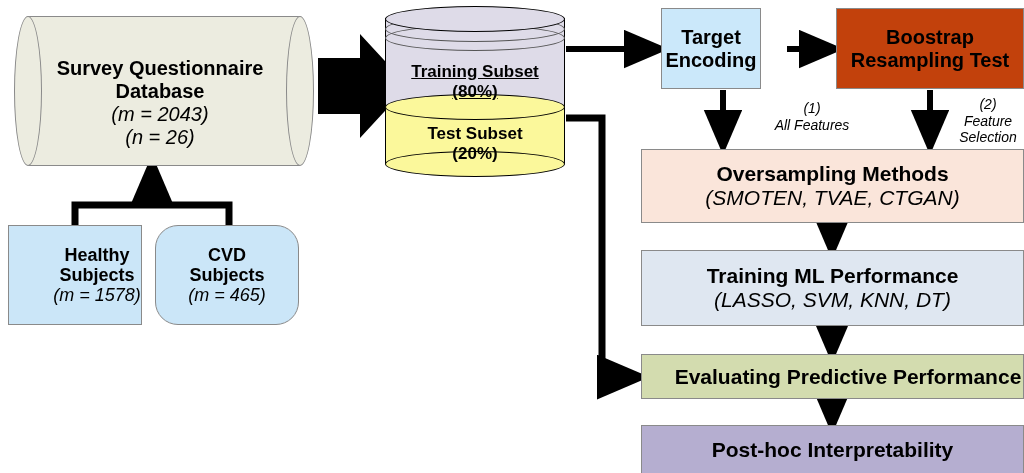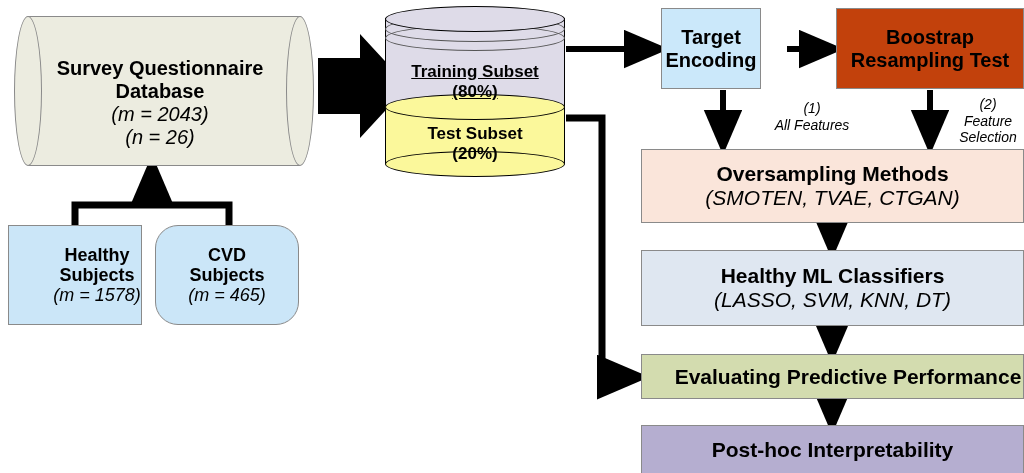--- a/index.html
+++ b/index.html
@@ -356,21 +356,21 @@
     <div class="title-bold">Boostrap</div>
     <div class="title-bold">Resampling Test</div>
   </div>
 
   <div class="node" id="box-oversampling">
     <div class="title-bold">Oversampling Methods</div>
     <div class="sub-italic">(SMOTEN, TVAE, CTGAN)</div>
   </div>
 
   <div class="node" id="box-training">
-    <div class="title-bold">Healthy ML Classifiers</div>
+    <div class="title-bold">Training ML Performance</div>
     <div class="sub-italic">(LASSO, SVM, KNN, DT)</div>
   </div>
 
   <div class="node" id="box-evaluating">
     <div class="title-bold">Evaluating Predictive Performance</div>
   </div>
 
   <div class="node" id="box-posthoc">
     <div class="title-bold">Post-hoc Interpretability</div>
   </div>

